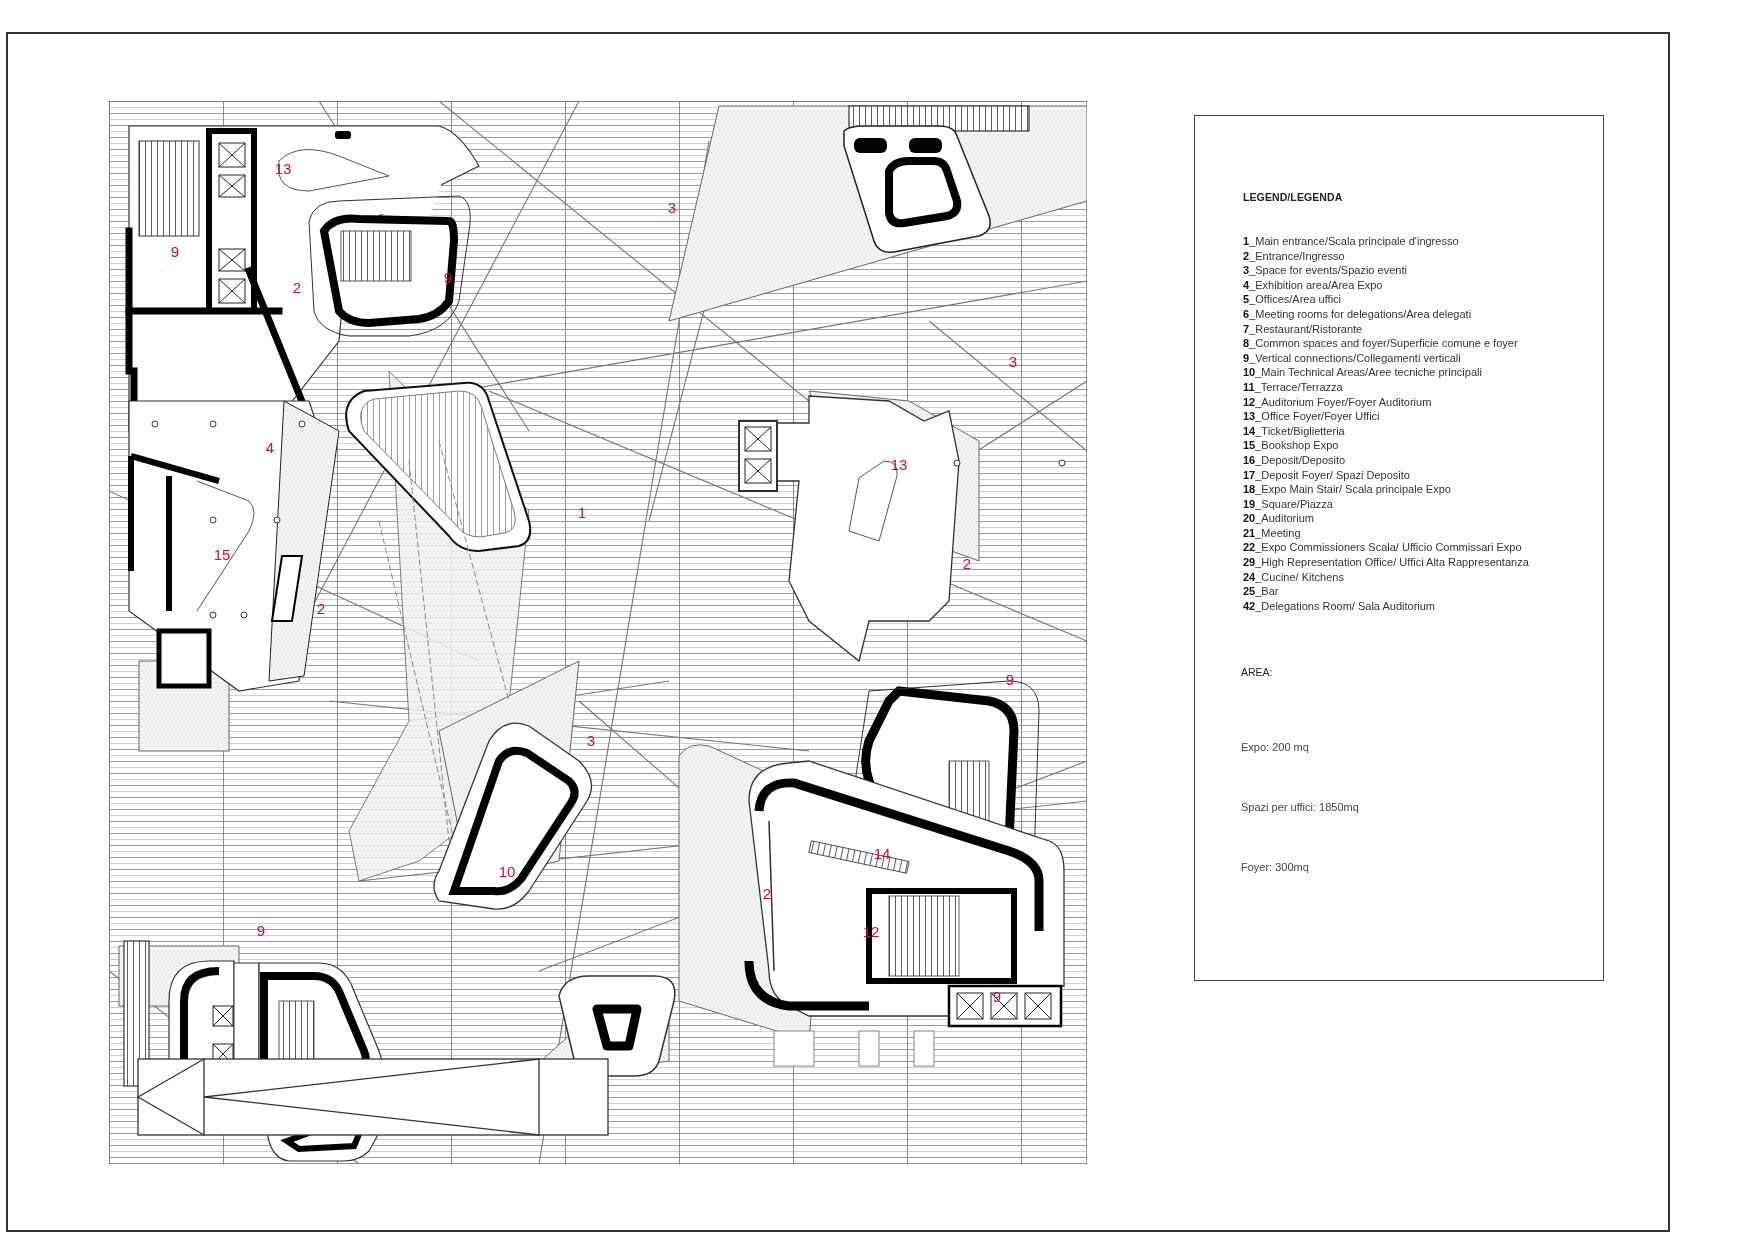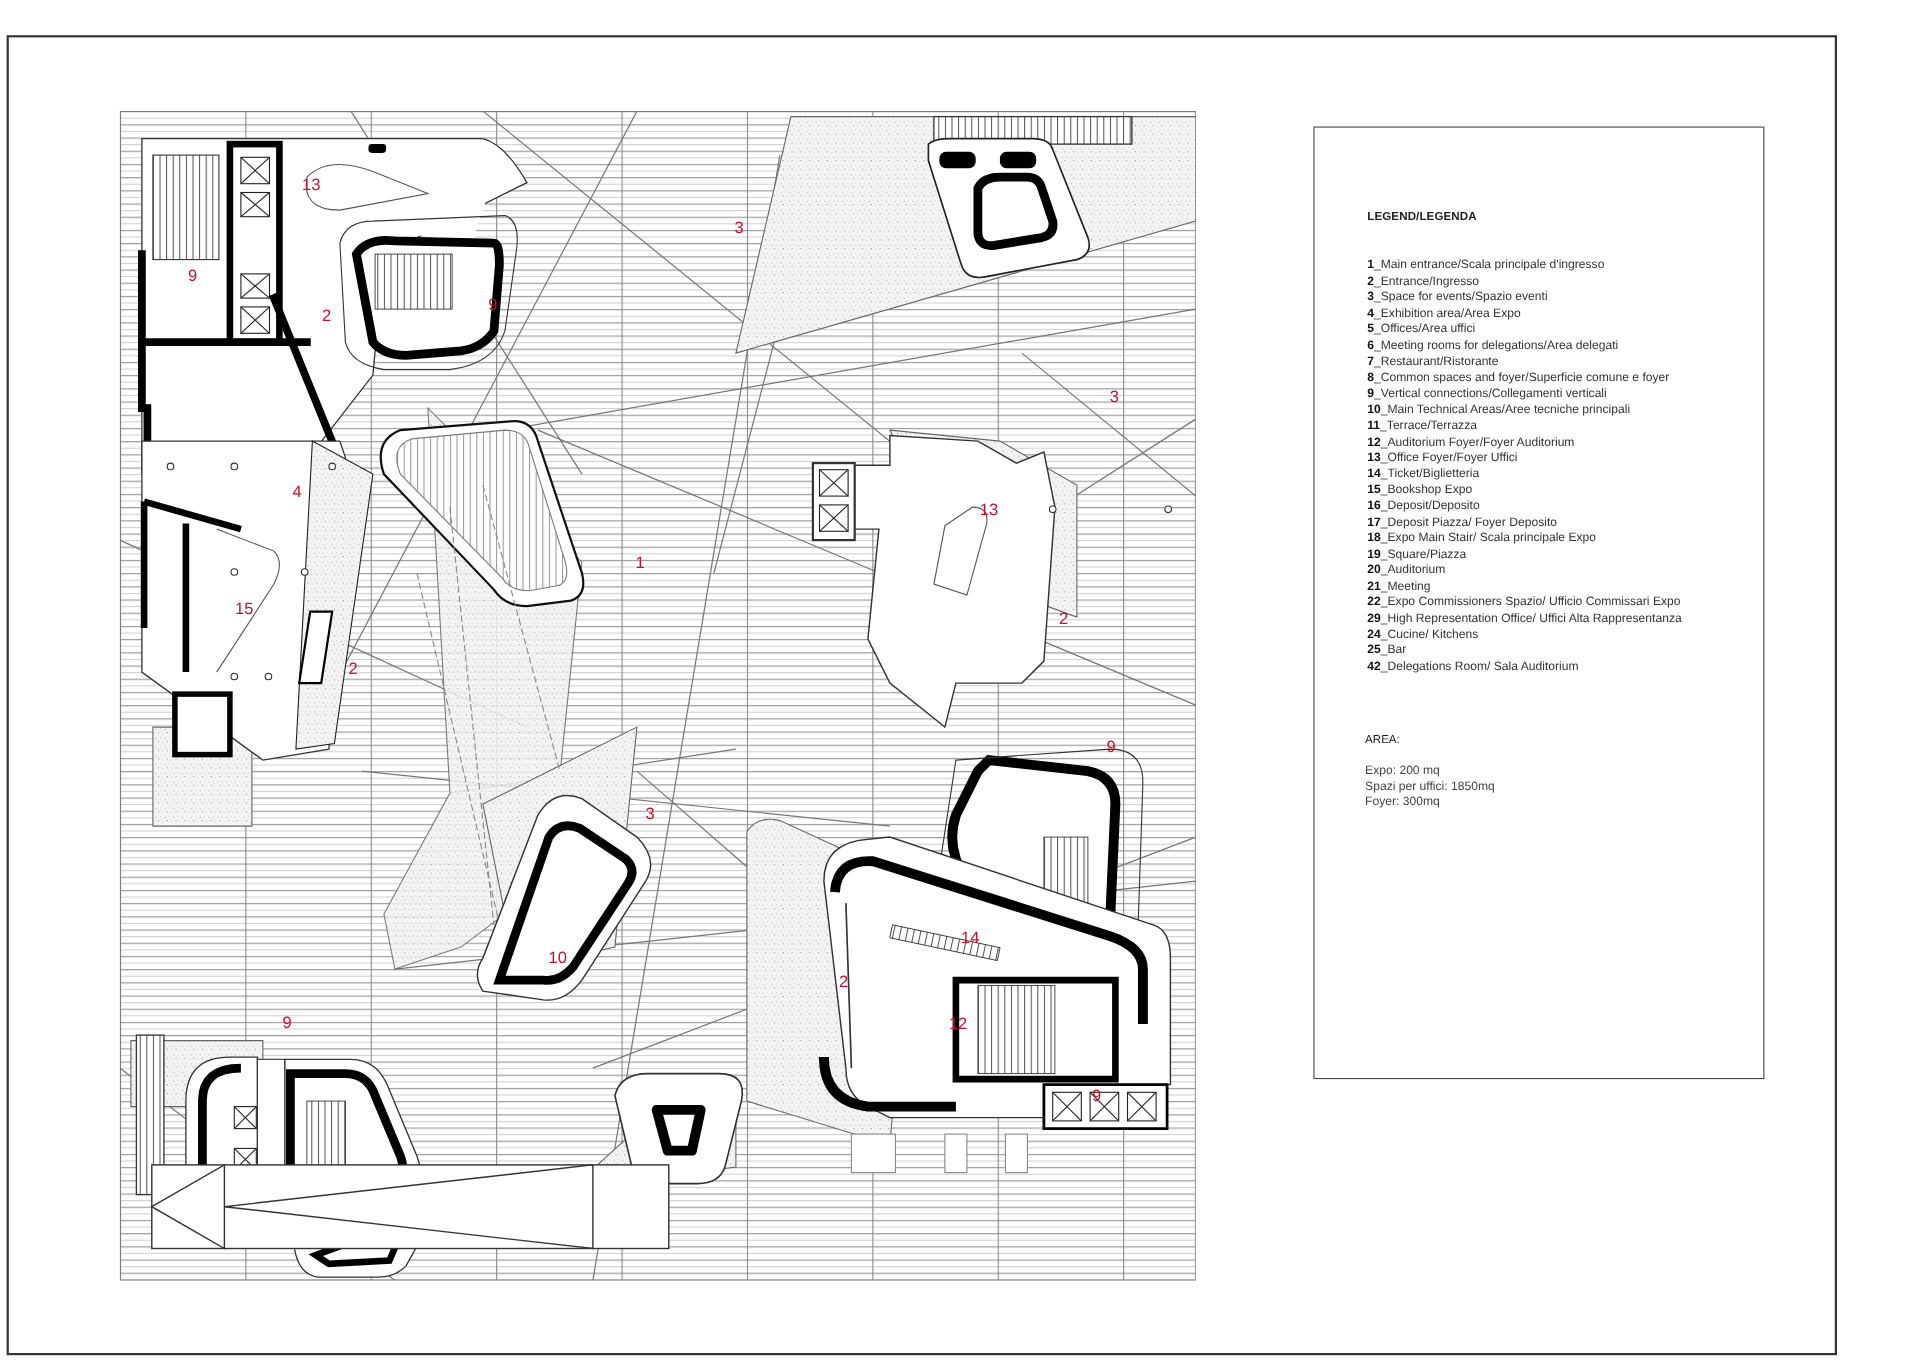--- a/index.html
+++ b/index.html
@@ -12,21 +12,21 @@
   .room-label { position:absolute; font-size:15px; color:#c8102e; transform:translate(-50%,-50%);
                 line-height:1; white-space:nowrap; }
   .legend-box { position:absolute; left:1194px; top:115px; width:410px; height:866px;
                 border:1.5px solid #444; box-sizing:border-box;padding-left:27px; }
   .legend-title { position:absolute; left:48px; top:75px; font-size:10.5px; font-weight:bold; letter-spacing:0.1px; }
   .legend-list { position:absolute; left:48px; top:118px; margin:0; padding:0; list-style:none; }
   .legend-list li { font-size:11px; line-height:14.6px; white-space:nowrap; color:#333; }
   .legend-list li b { font-weight:bold; color:#111; }
   .area-title { position:absolute; left:46px; top:550px; font-size:10.5px; font-weight:normal; }
   .area-list { position:absolute; left:46px; top:578px; margin:0; padding:0; list-style:none; }
-  .area-list li { font-size:11px; line-height:14px; color:#444; white-space:nowrap; }
+  .area-list li { font-size:11px; line-height:14px; color:#444; white-space:nowrap;margin-top:46px; }
 </style>
 </head>
 <body>
 
 <div class="frame"></div>
 
 <div class="plan">
   <svg viewBox="0 0 978 1063" xmlns="http://www.w3.org/2000/svg">
     <defs>
       <pattern id="paving" width="114" height="12" patternUnits="userSpaceOnUse">
@@ -281,26 +281,26 @@
       <li><b>7</b><span>_Restaurant/Ristorante</span></li>
       <li><b>8</b><span>_Common spaces and foyer/Superficie comune e foyer</span></li>
       <li><b>9</b><span>_Vertical connections/Collegamenti verticali</span></li>
       <li><b>10</b><span>_Main Technical Areas/Aree tecniche principali</span></li>
       <li><b>11</b><span>_Terrace/Terrazza</span></li>
       <li><b>12</b><span>_Auditorium Foyer/Foyer Auditorium</span></li>
       <li><b>13</b><span>_Office Foyer/Foyer Uffici</span></li>
       <li><b>14</b><span>_Ticket/Biglietteria</span></li>
       <li><b>15</b><span>_Bookshop Expo</span></li>
       <li><b>16</b><span>_Deposit/Deposito</span></li>
-      <li><b>17</b><span>_Deposit Piazza/ Foyer Deposito</span></li>
+      <li><b>17</b><span>_Deposit Foyer/ Spazi Deposito</span></li>
       <li><b>18</b><span>_Expo Main Stair/ Scala principale Expo</span></li>
       <li><b>19</b><span>_Square/Piazza</span></li>
       <li><b>20</b><span>_Auditorium</span></li>
       <li><b>21</b><span>_Meeting</span></li>
-      <li><b>22</b><span>_Expo Commissioners Spazio/ Ufficio Commissari Expo</span></li>
+      <li><b>22</b><span>_Expo Commissioners Scala/ Ufficio Commissari Expo</span></li>
       <li><b>29</b><span>_High Representation Office/ Uffici Alta Rappresentanza</span></li>
       <li><b>24</b><span>_Cucine/ Kitchens</span></li>
       <li><b>25</b><span>_Bar</span></li>
       <li><b>42</b><span>_Delegations Room/ Sala Auditorium</span></li>
     </ul>
   <div class="area-title">AREA:</div>
   <ul class="area-list">
     <li>Expo: 200 mq</li>
     <li>Spazi per uffici: 1850mq</li>
     <li>Foyer: 300mq</li>

